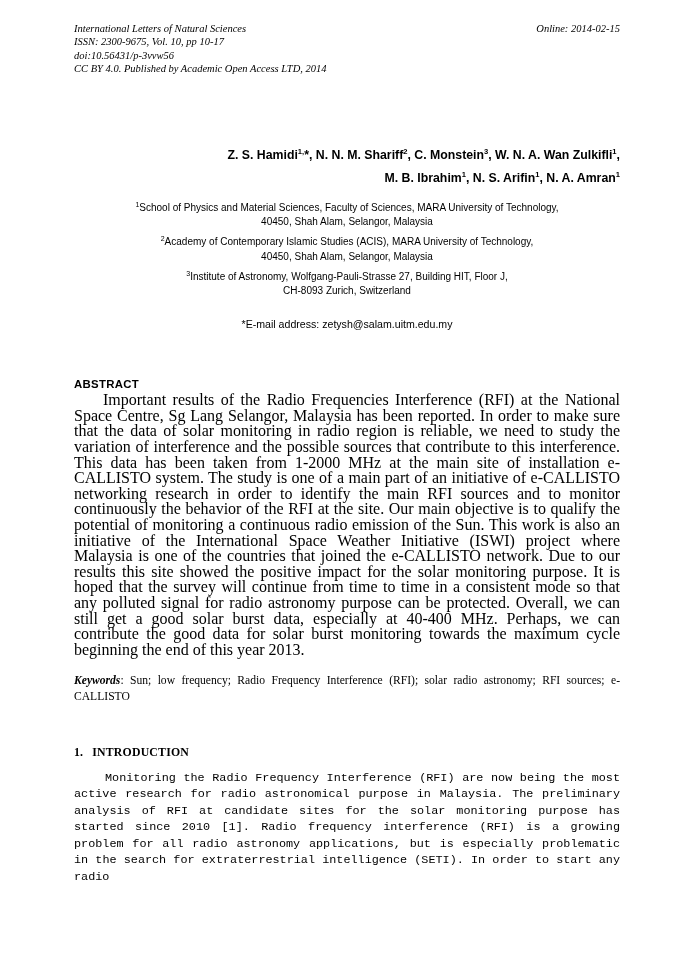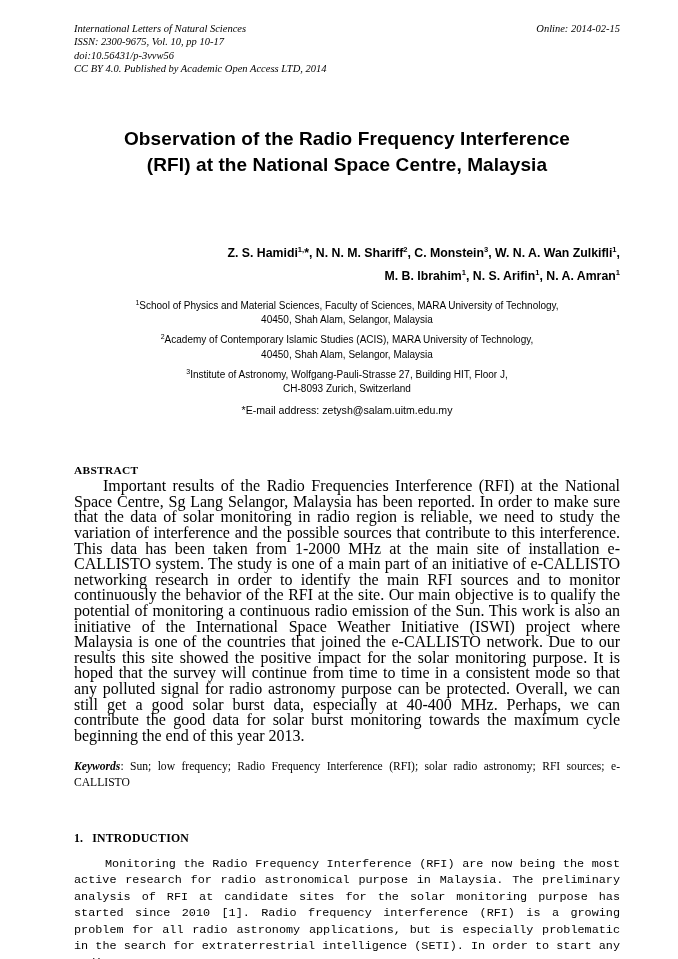--- a/index.html
+++ b/index.html
@@ -77,30 +77,30 @@
     font-family: "Liberation Sans", sans-serif;
     font-size: 10px;
     line-height: 14.2px;
   }
   .affil .block { margin-bottom: 6px; }
   .affil sup {
     font-size: 7px;
     font-weight: normal;
   }
   .email {
-    margin-top: 8px;
+    margin-top: 20px;
     text-align: center;
     font-family: "Liberation Sans", sans-serif;
     font-size: 10.6px;
   }
 
   
   .abstract-head {
     margin-top: 48px;
-    font-family: Liberation Serif, serif;
+    font-family: Liberation Sans, sans-serif;
     font-weight: bold;
     font-size: 11.4px;
     letter-spacing: 0.3px;
   }
   .abstract-body {
     margin-top: 2px;
     font-size: 16px;
     line-height: 15.6px;
     text-align: justify;
     text-indent: 29px;
@@ -143,24 +143,20 @@
       <div class="line">International Letters of Natural Sciences</div>
       <div class="line">ISSN: 2300-9675, Vol. 10, pp 10-17</div>
       <div class="line">doi:10.56431/p-3vvw56</div>
       <div class="line">CC BY 4.0. Published by Academic Open Access LTD, 2014</div>
     </div>
     <div class="right">
       <div class="line">Online: 2014-02-15</div>
     </div>
   </div>
 
-  <div class="title">
-    <span class="l1">Observation of the Radio Frequency Interference</span>
-    <span class="l2">(RFI) at the National Space Centre, Malaysia</span>
-  </div>
 
   <div class="authors">
     <div>
       <span>Z. S. Hamidi</span><sup>1,</sup><span>*, </span><span>N. N. M. Shariff</span><sup>2</sup><span>, C. Monstein</span><sup>3</sup><span>, W. N. A. Wan Zulkifli</span><sup>1</sup><span>,</span>
     </div>
     <div>
       <span>M. B. Ibrahim</span><sup>1</sup><span>, N. S. Arifin</span><sup>1</sup><span>, N. A. Amran</span><sup>1</sup>
     </div>
   </div>
 

